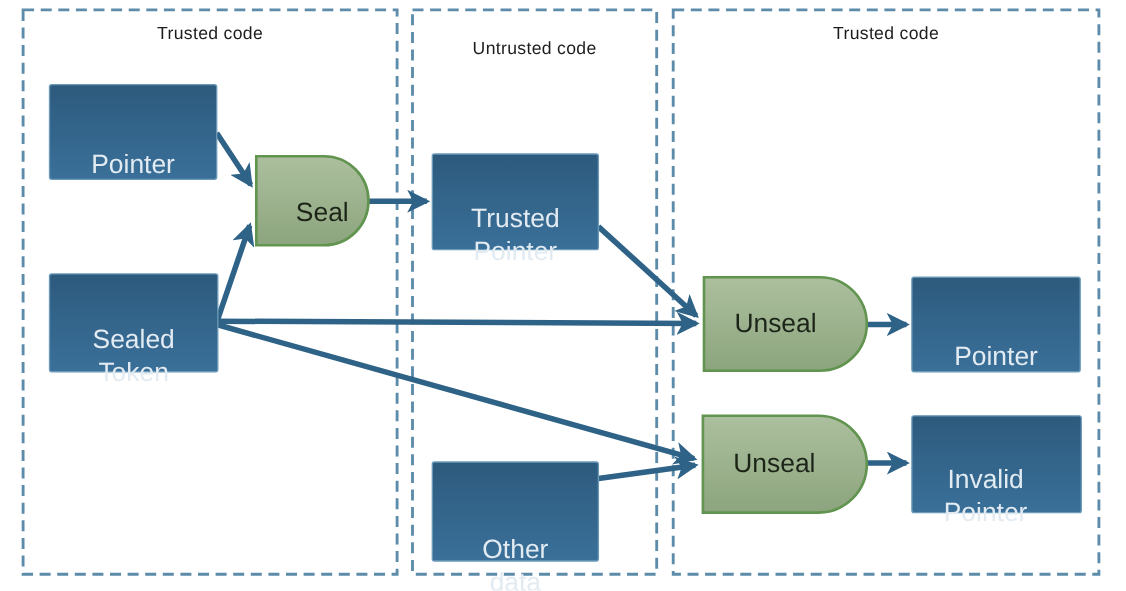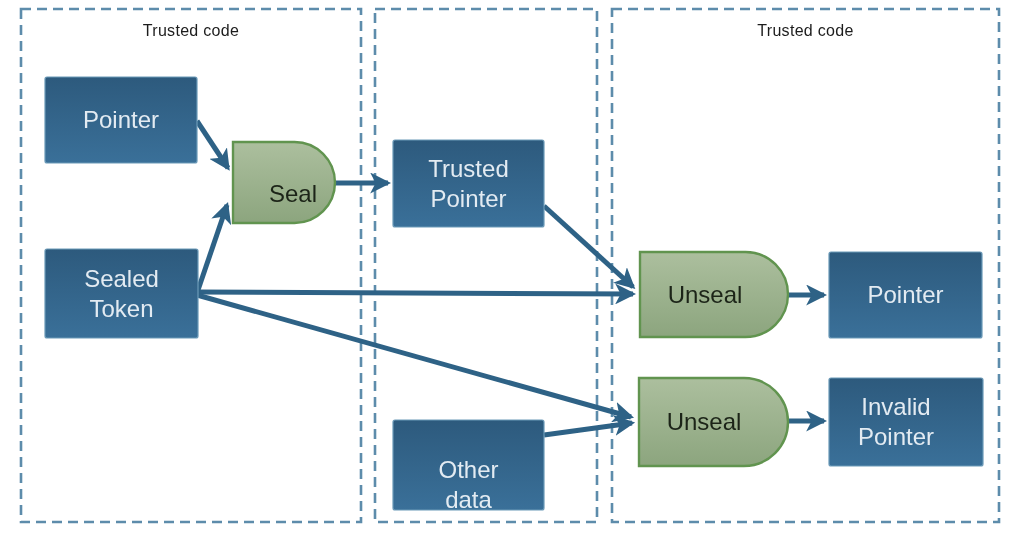--- a/index.html
+++ b/index.html
@@ -43,20 +43,21 @@
   .region-title{
     color:var(--title-text,#1c1c1c);
     font-size:16px;
     letter-spacing:0.3px;
     line-height:28px;
   }
   .node-label{
     color:var(--box-text,#e3ebf2);
     font-size:24px;
     line-height:30px;
+    margin-top:30px;
   }
   .gate-label{
     color:var(--gate-text,#1c2418);
     font-size:24px;
   }
 </style>
 </head>
 <body>
 
 <div class="stage" style="--background: #ffffff; --box-top: #2d5a7d; --box-bottom: #3a7099; --box-stroke: #6b9ab8; --box-text: #e3ebf2; --gate-top: #acbf9e; --gate-bottom: #8ca57e; --gate-stroke: #61944f; --gate-text: #1c2418; --arrow: #2e6286; --region-dash: #5d8cab; --title-text: #1c1c1c;">
@@ -98,20 +99,23 @@
     <rect class="node-rect" x="829" y="378" width="154" height="88" rx="2"></rect>
 
     <path class="gate-shape" d="M233,142 h61.5 a40.5,40.5 0 0 1 0,81 H233 Z"></path>
     <path class="gate-shape" d="M640,252 h105.5 a42.5,42.5 0 0 1 0,85 H640 Z"></path>
     <path class="gate-shape" d="M639,378 h105 a44,44 0 0 1 0,88 H639 Z"></path>
   </svg>
 
   <div class="label region-title" style="left:21px;top:16px;width:340px;height:30px;">
     <span>Trusted code</span>
   </div>
+  <div class="label region-title" style="left:375px;top:16px;width:222px;height:58px;">
+    <span style="width:130px;">Untrusted code</span>
+  </div>
   <div class="label region-title" style="left:612px;top:16px;width:387px;height:30px;">
     <span>Trusted code</span>
   </div>
 
   <div class="label node-label" style="left:45px;top:77px;width:152px;height:86px;">
     <span>Pointer</span>
   </div>
   <div class="label node-label" style="left:45px;top:249px;width:153px;height:89px;">
     <span style="width:110px;">Sealed Token</span>
   </div>

